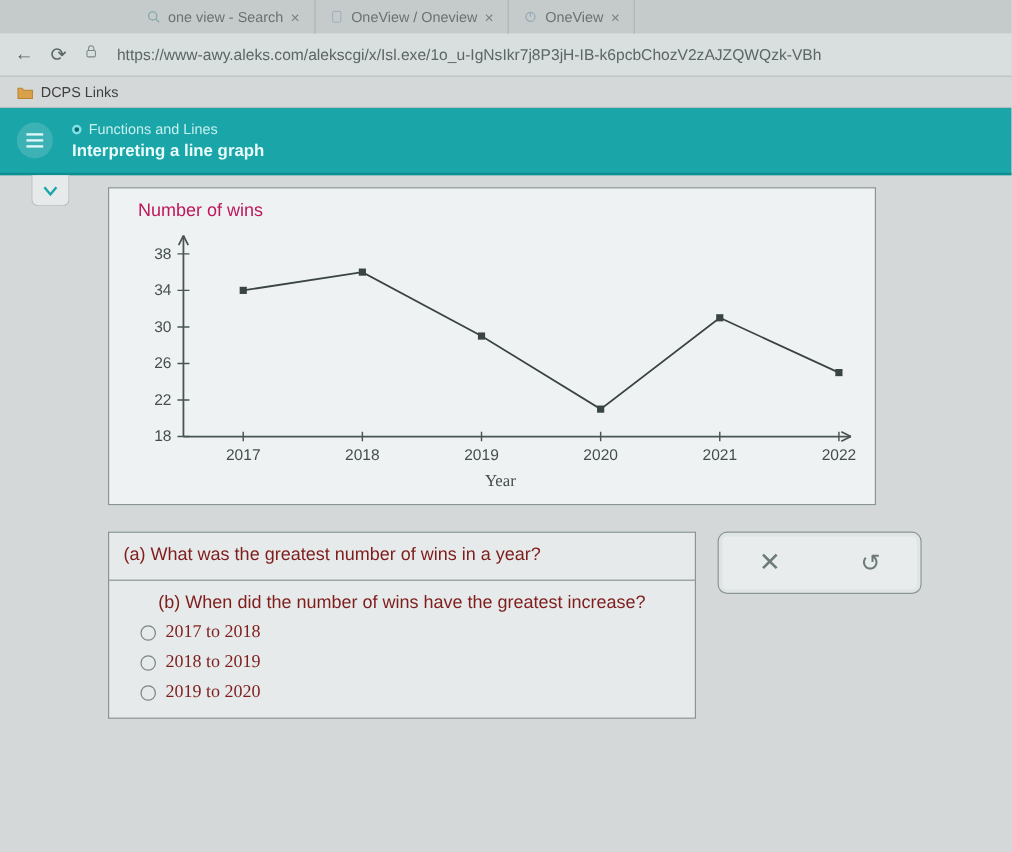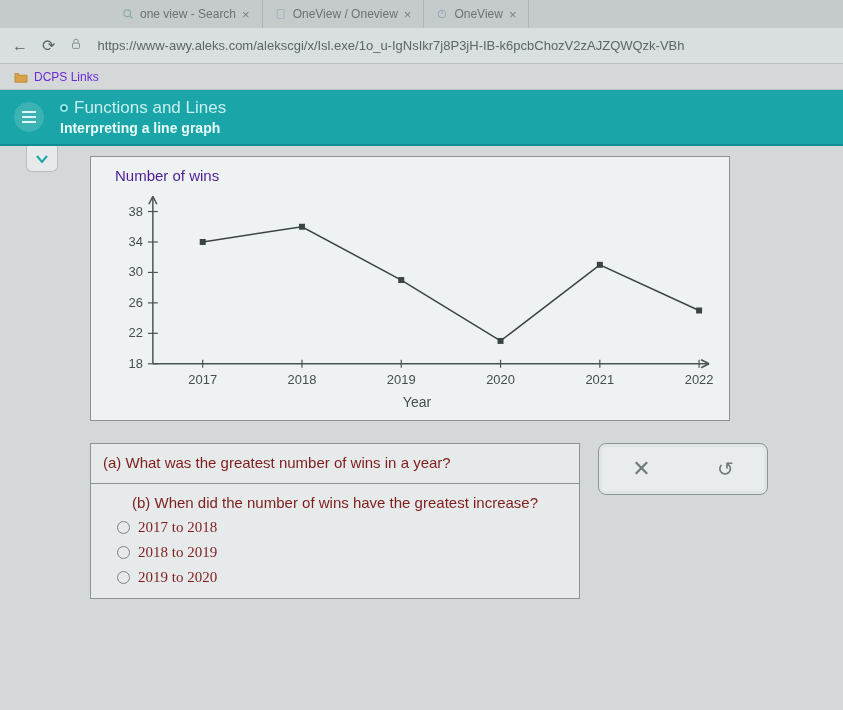--- a/index.html
+++ b/index.html
@@ -44,21 +44,21 @@
   }
   .urlbar .nav-btn { font-size: 16px; color: #5b6666; }
   .urlbar .url { white-space: nowrap; overflow: hidden; }
   .bookmarks {
     display: flex;
     align-items: center;
     gap: 6px;
     height: 26px;
     padding: 0 14px;
     font-size: 12px;
-    color: #6d28d9;
+    color: #404040;
     border-bottom: 1px solid #b8bfbf;
     text-align: center;
   }
   .bm-icon { width:14px; height:12px; }
   .banner {
     background: #1aa5a8;
     color: #e9fbfb;
     height: 56px;
     display: flex;
     align-items: center;
@@ -66,21 +66,21 @@
     gap: 16px;
     border-bottom: 2px solid #0e8e91;
   }
   .hamburger {
     width: 30px; height: 30px; border-radius: 15px;
     background: rgba(255,255,255,0.15);
     display: flex; flex-direction: column; justify-content: center; align-items: center;
     gap: 3px;
   }
   .hamburger span { display:block; width:14px; height:2px; background:#dff7f7; }
-  .banner-text small { font-size: 17px; color: #c7efef; display:flex; align-items:center; gap:6px;text-align:right;}
+  .banner-text small { font-size: 12px; color: #c7efef; display:flex; align-items:center; gap:6px;text-align:right;}
   .banner-text .dot { width:8px;height:8px;border-radius:4px;background:#0d6e71;border:2px solid #7fe2e4; display:inline-block;}
   .banner-text strong { font-size: 14px; font-weight: 600; display:block; margin-top:2px;}
   .content {
     position: relative;
     padding-left: 90px;
     padding-top: 10px;
   }
   .expand-tab {
     position:absolute; left:26px; top:0;
     width:32px; height:26px; background:#e6eaea;
@@ -88,23 +88,23 @@
     border-radius:0 0 6px 6px;
     display:flex;align-items:center;justify-content:center;
     color:#1aa5a8; font-size:14px;
   }
   .chart-box {
     background:#eff2f2;
     border:1px solid #8a9494;
     width: 640px;
     padding: 8px 10px 10px 10px;
   }
-  .chart-title { font-size:15px; color:#4c1d95; margin:2px 0 4px 14px;}
+  .chart-title { font-size:15px; color:#be185d; margin:2px 0 4px 14px;}
   svg.chart { width:100%; height:210px; display:block; margin-left: 10px;}
-  .chart-x-label { text-align:center; font-size:14px; color:#444e4e; margin-top:-4px; padding-left:14px;}
+  .chart-x-label { text-align:center; font-size:14px; color:#444e4e; margin-top:-4px; padding-left:14px;font-family:Liberation Serif, serif;}
   .qa-row { display:flex; gap:18px; margin-top:22px; width:700px;}
   .qa-box { border:1px solid #8a9494; width:490px; background:#e6eaea; font-size:15px; color:#7f1d1d;}
   .qa-box .cell { border-bottom:1px solid #8a9494; padding:10px 12px 12px 12px;}
   .qa-box .cell:last-child { border-bottom:none;text-align:center; }
   .answer { margin-top:10px; margin-left:14px;}
   .answer .val { background:#f7e08a; padding:1px 4px; font-weight:600;}
   .options { margin-top:8px; margin-left:14px; display:flex; flex-direction:column; gap:8px;}
   .opt { display:flex; align-items:center; gap:8px;font-family:Liberation Serif, serif; }
   .radio { width:13px;height:13px;border:1.5px solid #7a8484;border-radius:50%; }
   .ctrl-box {

